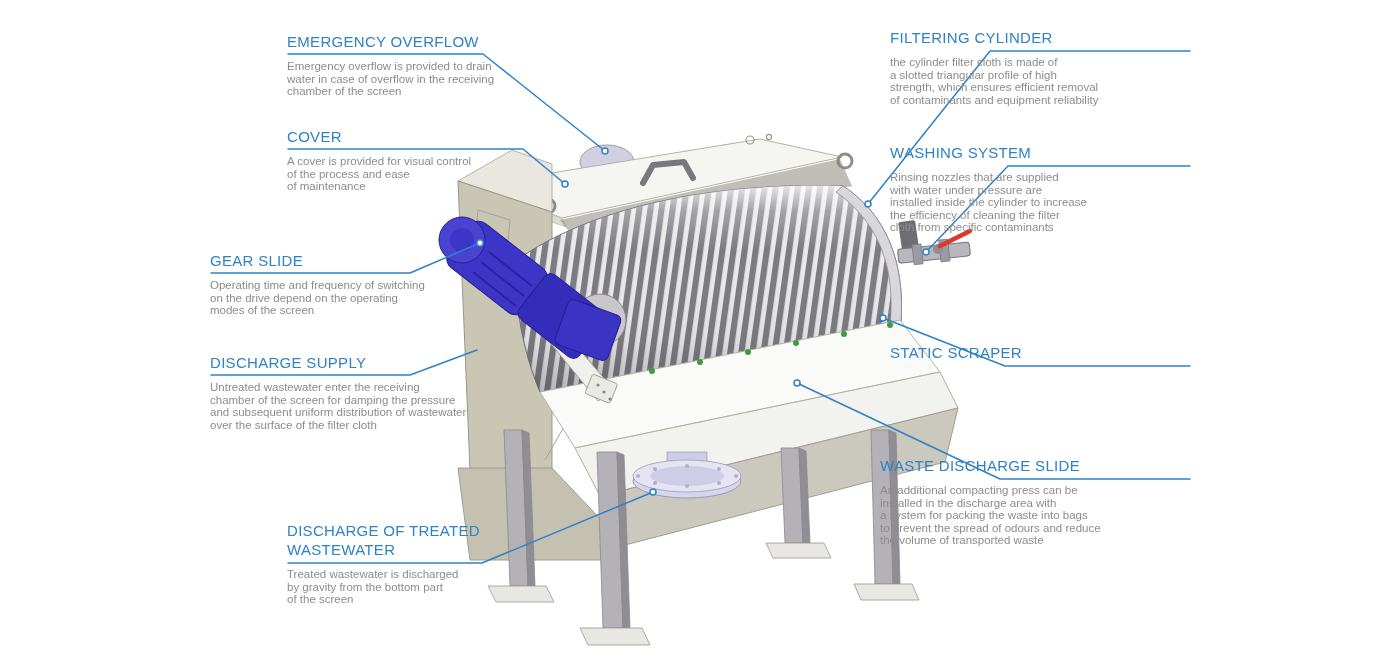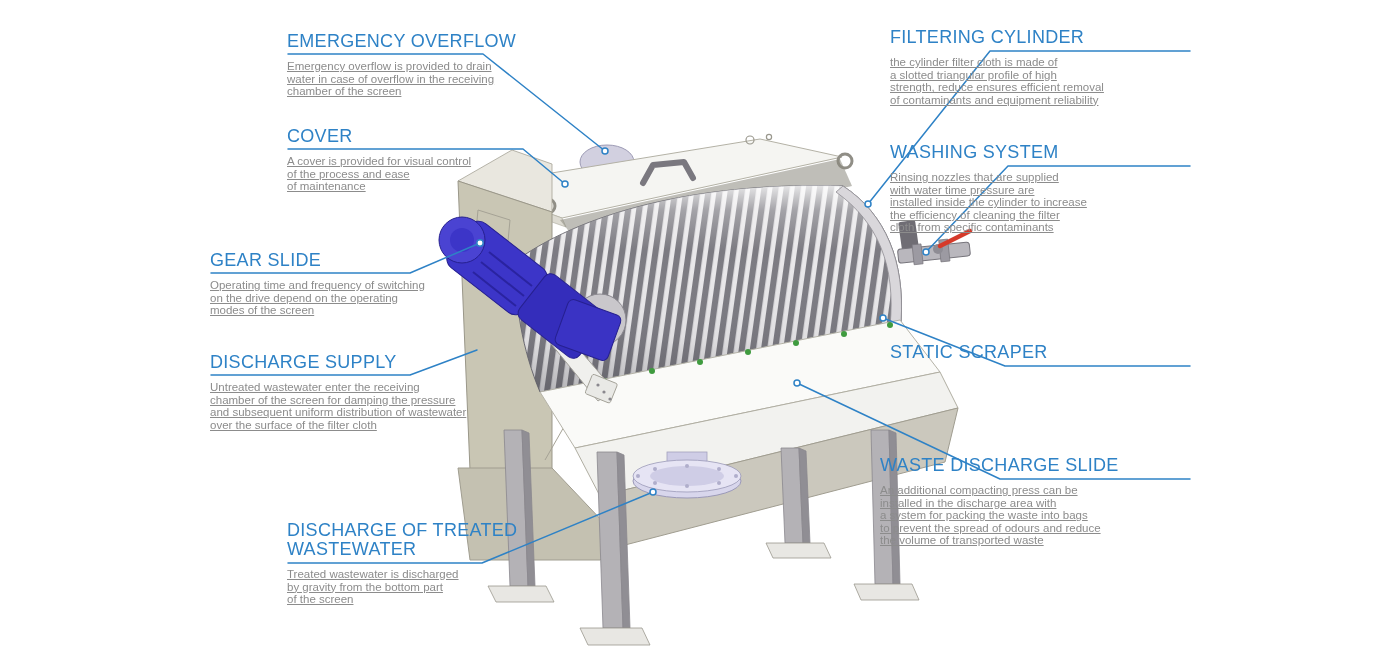--- a/index.html
+++ b/index.html
@@ -4,26 +4,26 @@
 <style>
   html,body { margin:0; padding:0; background:#ffffff; }
   #canvas {
     position:relative; width:1400px; height:661px; overflow:hidden;
     background:#ffffff; font-family:"Liberation Sans", sans-serif;
   }
   #machine-svg { position:absolute; left:0; top:0; }
   .callout { position:absolute; }
   .callout.right { text-align:left; }
   .callout h2 {
-    margin:0; font-size:18px; font-weight:400; letter-spacing:0.3px;
+    margin:0; font-size:15px; font-weight:400; letter-spacing:0.3px;
     color:#2e82c6; line-height:19px; white-space:pre-line;
   }
   .callout p {
     margin:9px 0 0 0; font-size:11.5px; color:#8c8c8c;
-    line-height:12.6px; white-space:pre-line;text-decoration:underline;
+    line-height:12.6px; white-space:pre-line;
   }
 </style>
 </head>
 <body>
 
 <div id="canvas">
 
   <svg id="machine-svg" width="1400" height="661" viewBox="0 0 1400 661">
     <defs>
       <pattern id="ribs" width="11" height="24" patternUnits="userSpaceOnUse" patternTransform="rotate(8 700 280)">
@@ -214,28 +214,28 @@
 WASTEWATER</h2>
     <p>Treated wastewater is discharged
 by gravity from the bottom part
 of the screen</p>
   </div>
 
   <div class="callout right" style="right:210px; top:28px; width:300px;">
     <h2>FILTERING CYLINDER</h2>
     <p>the cylinder filter cloth is made of
 a slotted triangular profile of high
-strength, reduce ensures efficient removal
+strength, which ensures efficient removal
 of contaminants and equipment reliability</p>
   </div>
 
   <div class="callout right" style="right:210px; top:143px; width:300px;">
     <h2>WASHING SYSTEM</h2>
     <p>Rinsing nozzles that are supplied
-with water time pressure are
+with water under pressure are
 installed inside the cylinder to increase
 the efficiency of cleaning the filter
 cloth from specific contaminants</p>
   </div>
 
   <div class="callout right" style="right:210px; top:343px; width:300px;">
     <h2>STATIC SCRAPER</h2>
   </div>
 
   <div class="callout right" style="right:210px; top:456px; width:310px;">

